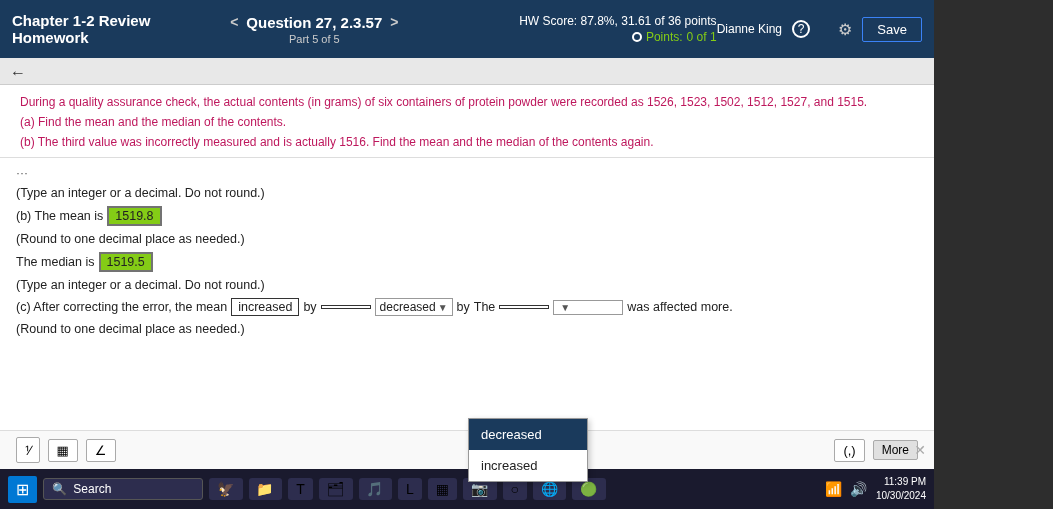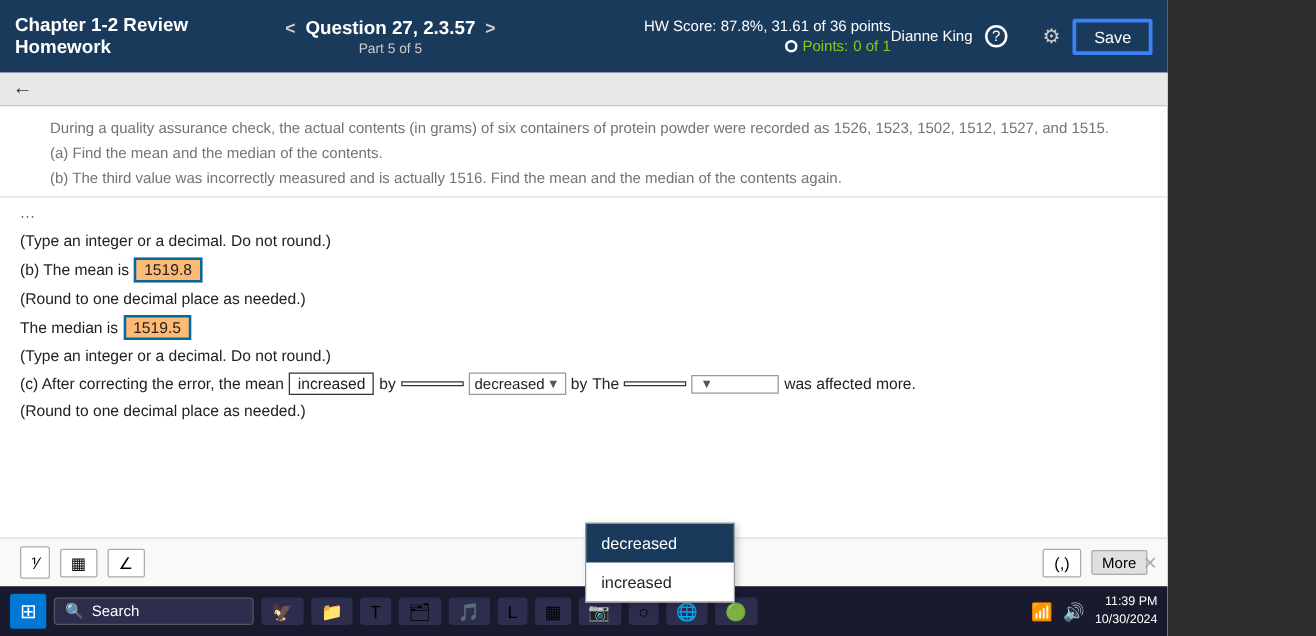--- a/index.html
+++ b/index.html
@@ -89,21 +89,21 @@
     }
     .gear-icon-btn {
       color: #ccc;
       font-size: 16px;
       cursor: pointer;
       background: none;
       border: none;
     }
     .save-btn {
       background: #1a3a5c;
-      border: 3px solid #3b82f6;
+      border: 1px solid #3b82f6;
       color: white;
       padding: 4px 14px;
       font-size: 13px;
       cursor: pointer;
       border-radius: 2px;
     }
     .user-name {
       font-size: 12px;
       color: white;
       margin-right: 4px;
@@ -140,23 +140,23 @@
     }
     .back-arrow {
       font-size: 16px;
       cursor: pointer;
       margin-right: 8px;
       color: #333;
     }
 
     
     .problem-section {
-      padding: 8px 16px 4px 40px;
-      font-size: 12px;
-      color: #737373;
+      padding: 8px 16px 4px 20px;
+      font-size: 12px;
+      color: #be185d;
       line-height: 1.5;
       border-bottom: 1px solid #ddd;
     }
     .problem-section p {
       margin-bottom: 2px;
     }
 
     
     .answer-section {
       padding: 8px 16px 8px 16px;
@@ -175,22 +175,22 @@
     .answer-box {
       display: inline-block;
       border: 1px solid #333;
       background: #fff;
       padding: 1px 6px;
       font-size: 12.5px;
       min-width: 50px;
       text-align: center;
     }
     .answer-box.highlighted {
-      background: #fdba74;
-      border: 2px solid #0369a1;
+      background: #84cc16;
+      border: 2px solid #737373;
     }
     .dropdown-select {
       border: 1px solid #999;
       background: white;
       padding: 1px 4px;
       font-size: 12px;
       display: inline-flex;
       align-items: center;
       gap: 2px;
       cursor: pointer;

